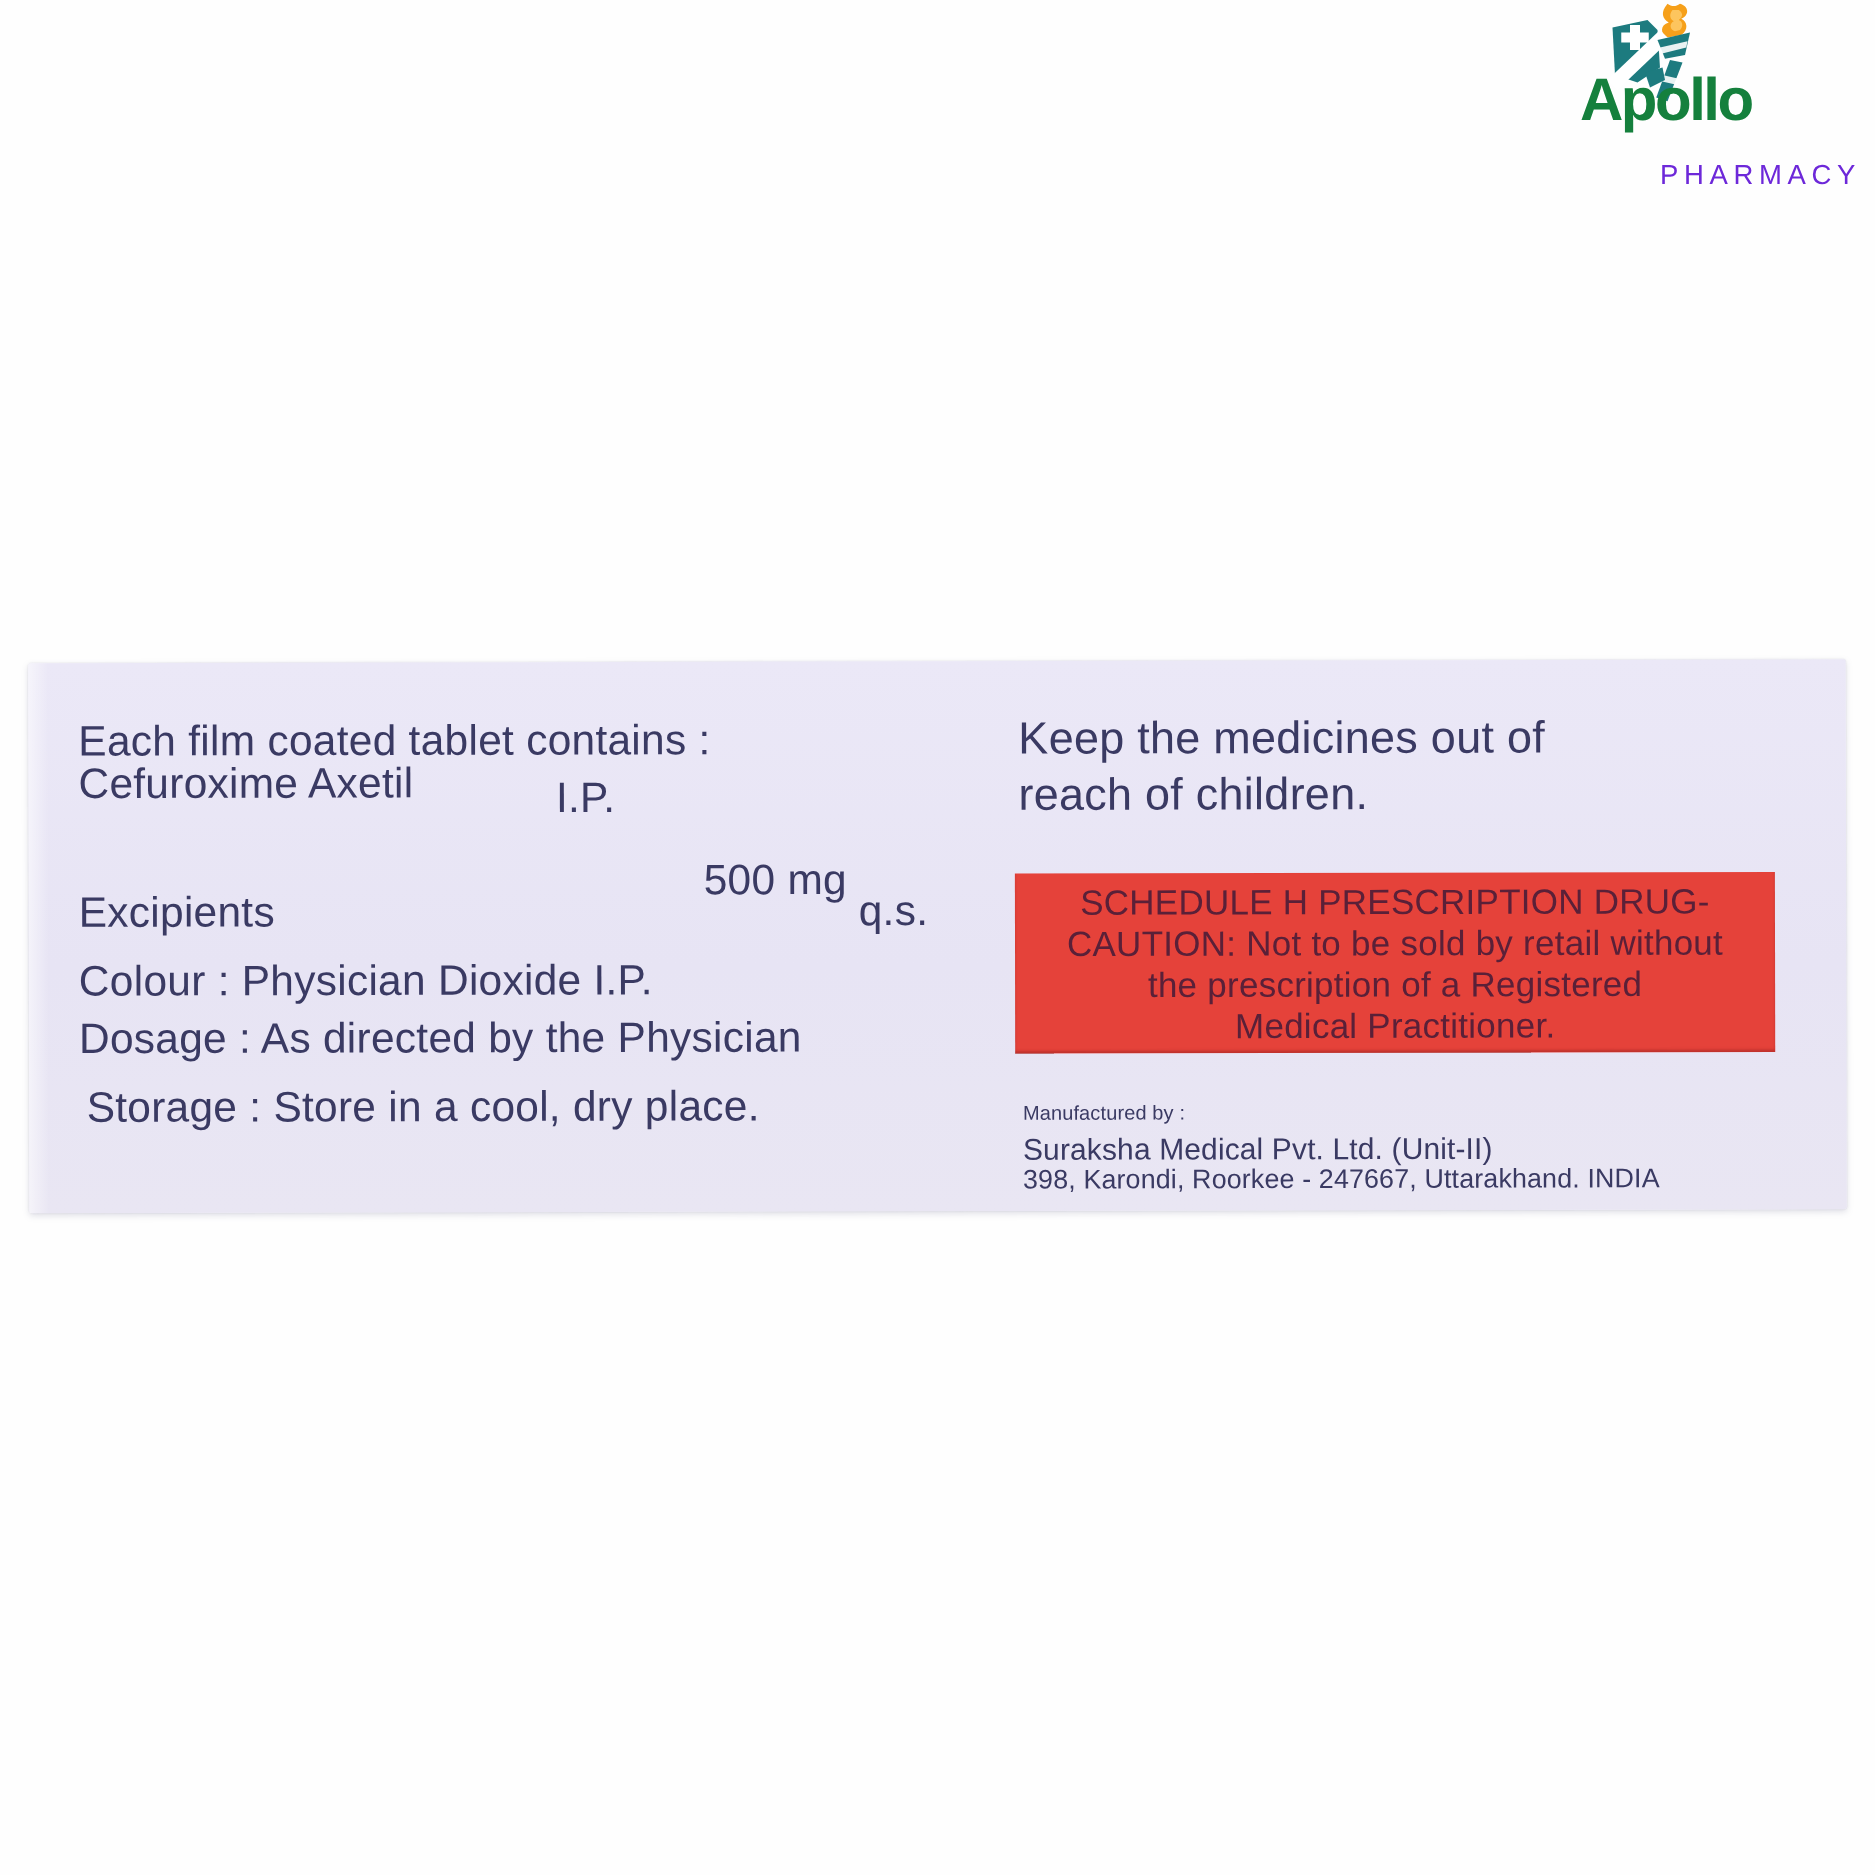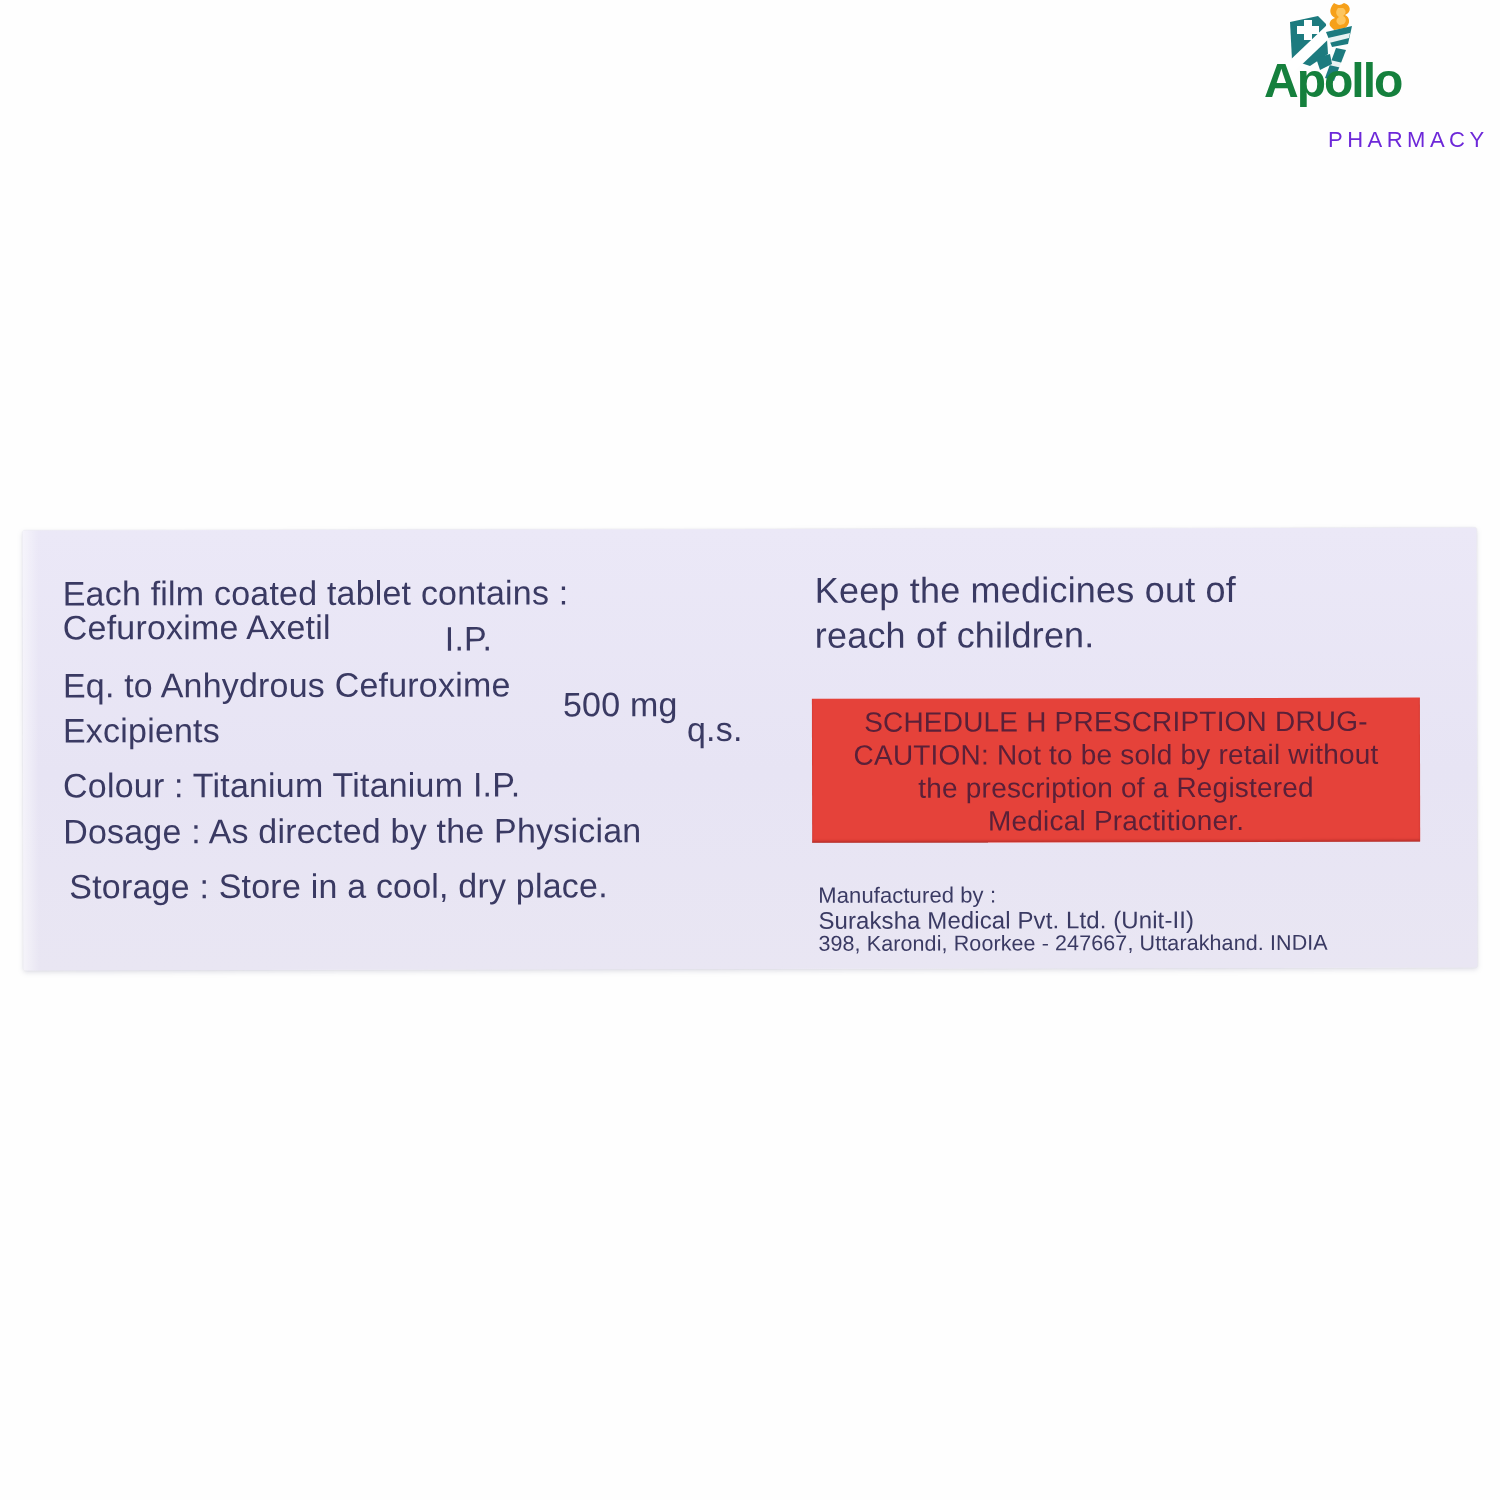--- a/index.html
+++ b/index.html
@@ -67,21 +67,21 @@
     text-align:center;
     padding-top:7px;
     box-sizing:border-box;
   }
   .schedule-line {
     font-size:28px; line-height:33px;
     color:#5a2038; letter-spacing:0.2px;
     white-space:nowrap;
   }
 
-  .r-mfg-label { left:795px; top:354px; font-size:22px; letter-spacing:0.1px; }
+  .r-mfg-label { left:795px; top:354px; font-size:16px; letter-spacing:0.1px; }
   .r-mfg-name  { left:795px; top:378px; font-size:24px; letter-spacing:0.1px; }
   .r-mfg-addr  { left:795px; top:403px; font-size:21.5px; letter-spacing:0.1px; }
 </style>
 </head>
 <body>
 
 <div class="logo">
   <svg class="logo-mark" viewBox="0 0 82 80" xmlns="http://www.w3.org/2000/svg">
 
     <path d="M52 1 C46 8 48 13 53 16 C46 18 46 25 52 28 L63 26 C69 22 68 15 63 13 C70 10 69 3 62 1 C58 4 55 3 52 1 Z" fill="#f6a01a"></path>
@@ -102,25 +102,24 @@
   </svg>
   <div class="logo-word">Apollo</div>
   <div class="logo-sub">PHARMACY</div>
 </div>
 
 <div class="panel">
 
   <div class="t l-contains">Each film coated tablet contains :</div>
   <div class="t l-ing-name">Cefuroxime Axetil</div>
   <div class="t l-ing-std">I.P.</div>
-  <div class="t l-eq-label">Eq. to Anhydrous Cefuroxime</div>
   <div class="t l-eq-value">500 mg</div>
   <div class="t l-exc-label">Excipients</div>
   <div class="t l-exc-value">q.s.</div>
-  <div class="t l-colour">Colour : Titanium Titanium I.P.</div>
+  <div class="t l-colour">Colour : Physician Dioxide I.P.</div>
   <div class="t l-dosage">Dosage : As directed by the Physician</div>
   <div class="t l-storage">Storage : Store in a cool, dry place.</div>
 
   <div class="t r-keep1">Keep the medicines out of</div>
   <div class="t r-keep2">reach of children.</div>
 
   <div class="schedule-box">
     <div class="schedule-line">SCHEDULE H PRESCRIPTION DRUG-</div>
     <div class="schedule-line">CAUTION: Not to be sold by retail without</div>
     <div class="schedule-line">the prescription of a Registered</div>

